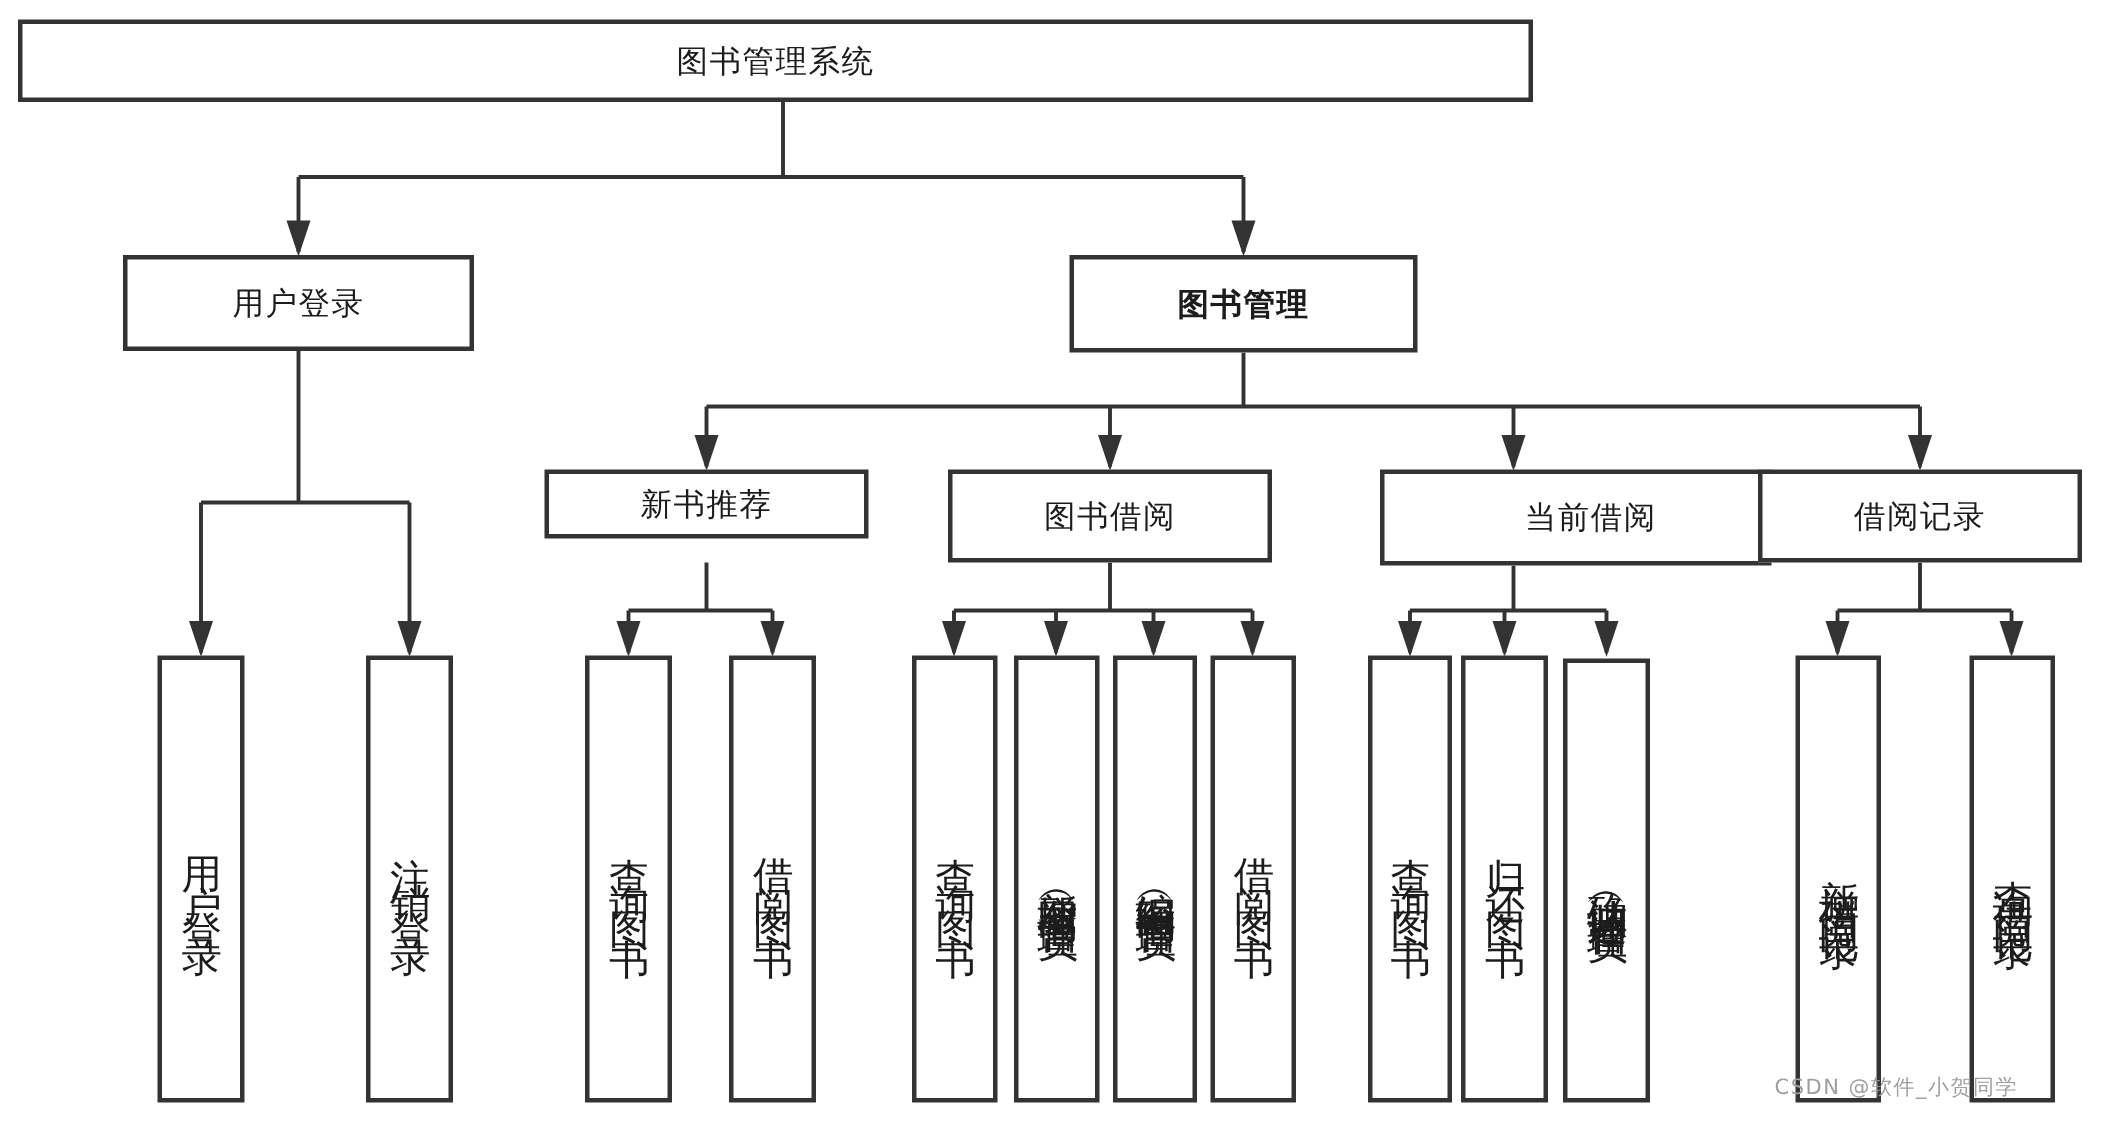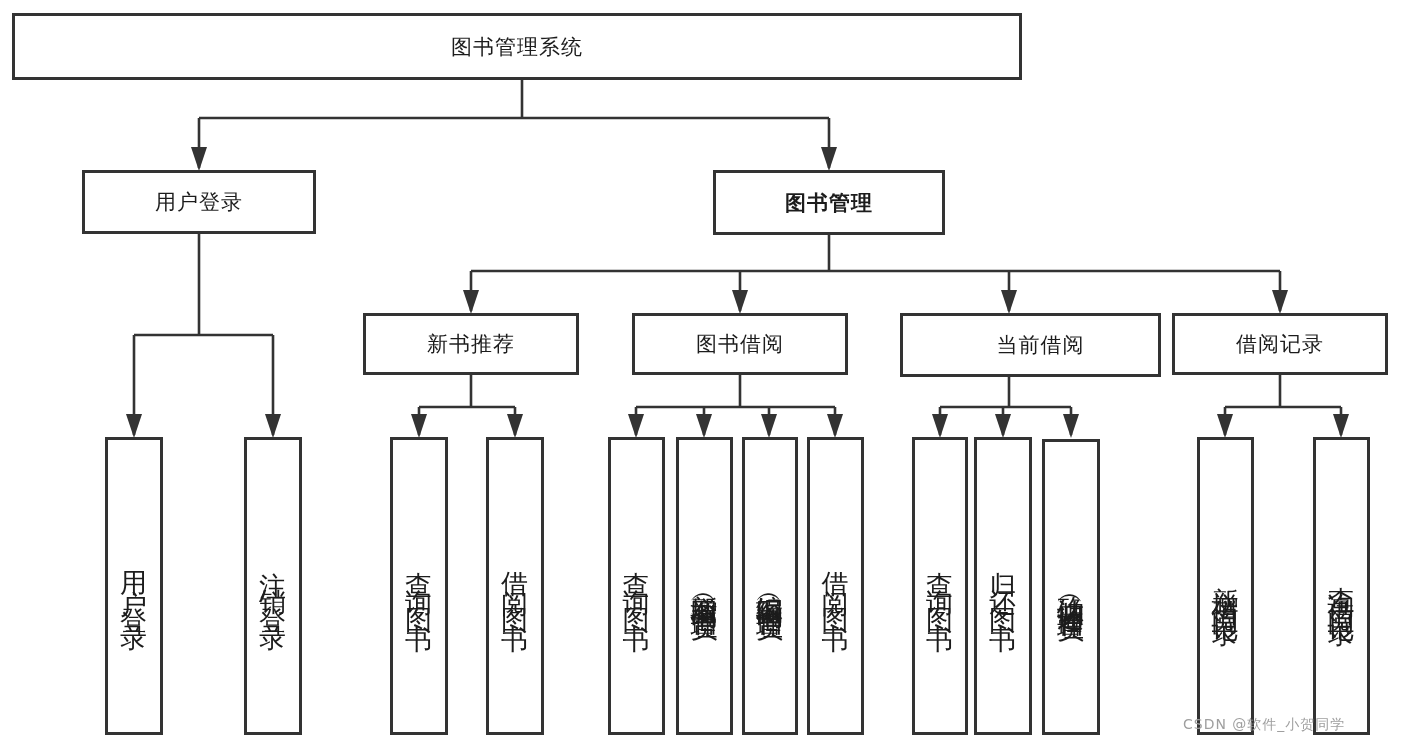--- a/index.html
+++ b/index.html
@@ -117,28 +117,28 @@
       <polygon points="761,414 777,414 769,438"></polygon>
       <polygon points="827,414 843,414 835,438"></polygon>
       <polygon points="932,414 948,414 940,438"></polygon>
       <polygon points="995,414 1011,414 1003,438"></polygon>
       <polygon points="1063,414 1079,414 1071,438"></polygon>
       <polygon points="1217,414 1233,414 1225,438"></polygon>
       <polygon points="1333,414 1349,414 1341,438"></polygon>
     </g>
   </svg>
 
-  <div class="box hbox" style="left:12px; top:13px; width:1010px; height:67px;">图书管理系统</div>
+  <div class="box hbox" style="left:12px; top:13px; width:1010px; height:55px;">图书管理系统</div>
 
   <div class="box hbox" style="left:82px; top:170px; width:234px; height:64px;">用户登录</div>
   <div class="box hbox" style="left:713px; top:170px; width:232px; height:65px;font-weight:bold;">图书管理</div>
 
-  <div class="box hbox" style="left:363px; top:313px; width:216px; height:62px;">新书推荐</div>
+  <div class="box hbox" style="left:363px; top:313px; width:216px; height:46px;">新书推荐</div>
   <div class="box hbox" style="left:632px; top:313px; width:216px; height:62px;">图书借阅</div>
-  <div class="box hbox" style="left:900px; top:313px; width:261px; height:64px;padding-left:20px;">当前借阅</div>
+  <div class="box hbox" style="left:920px; top:313px; width:261px; height:64px;padding-left:20px;">当前借阅</div>
   <div class="box hbox" style="left:1172px; top:313px; width:216px; height:62px;">借阅记录</div>
 
   <div class="box vbox spread" style="left:105px; top:437px; width:58px; height:298px;">用户登录</div>
   <div class="box vbox spread" style="left:244px; top:437px; width:58px; height:298px;">注销登录</div>
 
   <div class="box vbox spread" style="left:390px; top:437px; width:58px; height:298px;">查询图书</div>
   <div class="box vbox spread" style="left:486px; top:437px; width:58px; height:298px;">借阅图书</div>
 
   <div class="box vbox spread" style="left:608px; top:437px; width:57px; height:298px;">查询图书</div>
   <div class="box vbox tight" style="left:676px; top:437px; width:57px; height:298px;">新增图书（管理员）</div>

